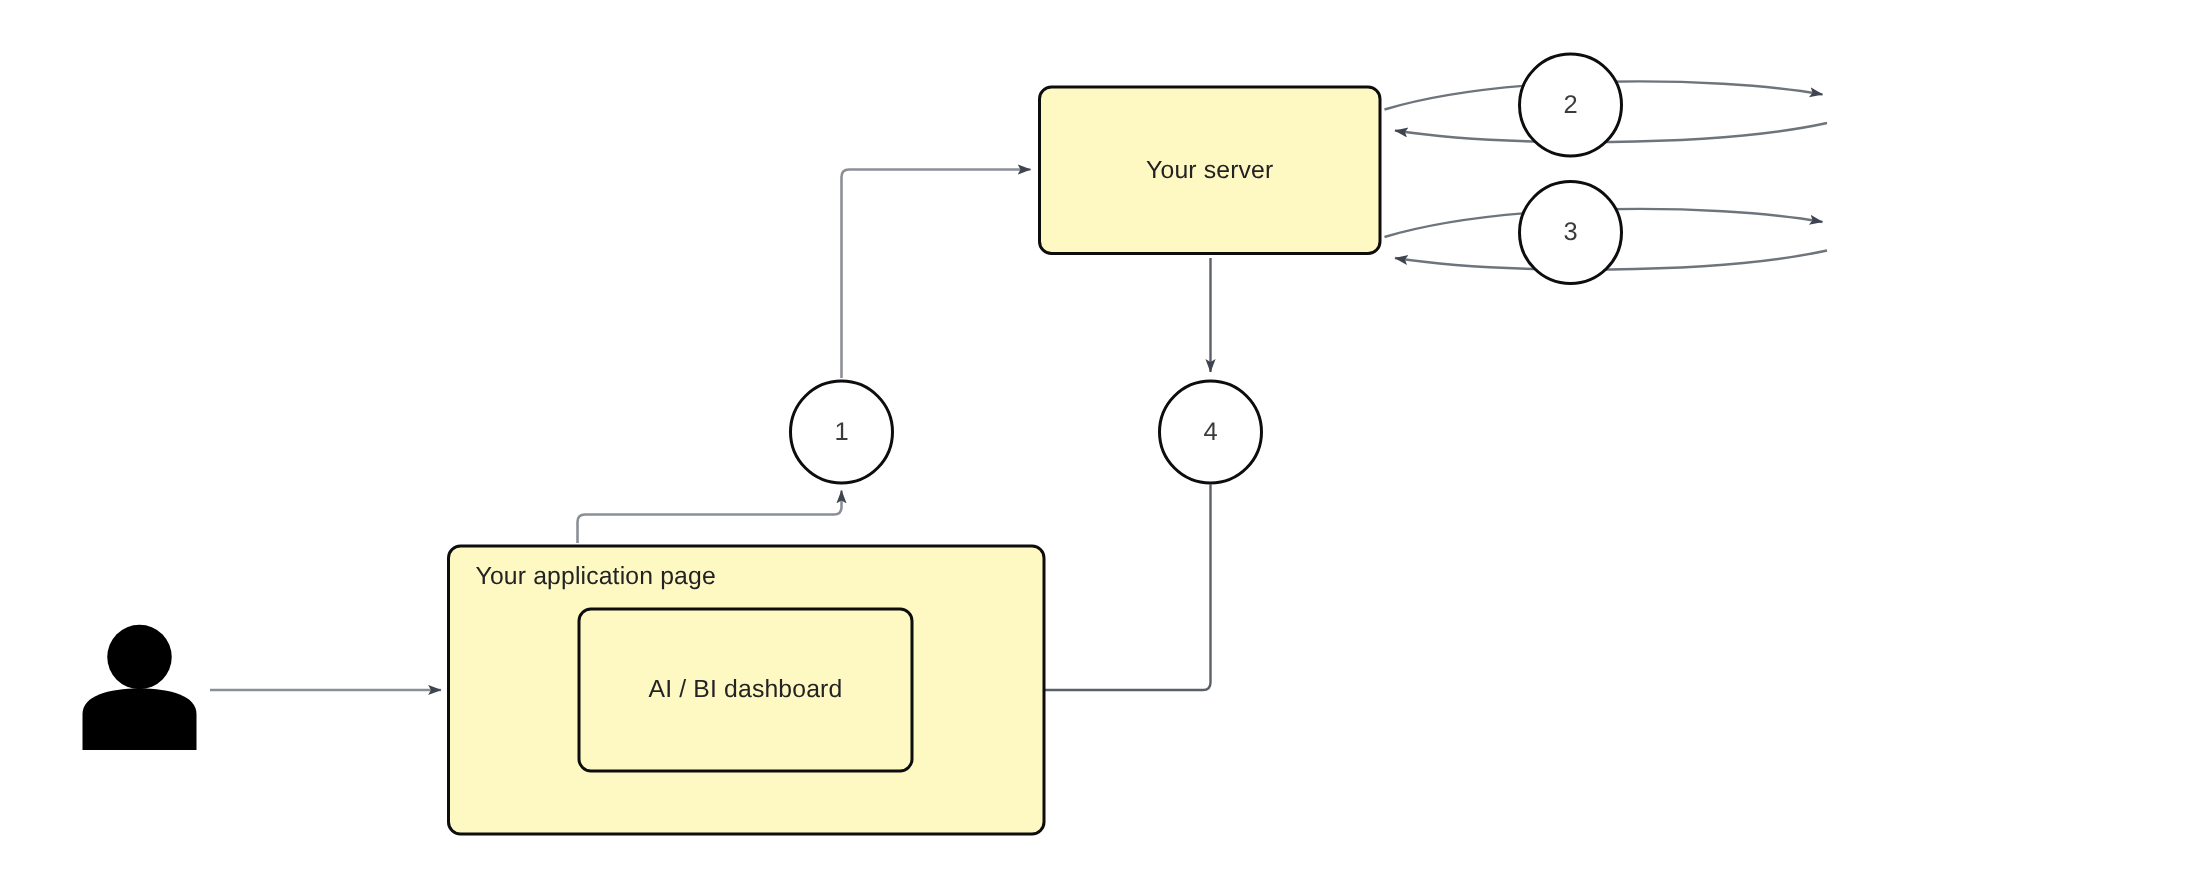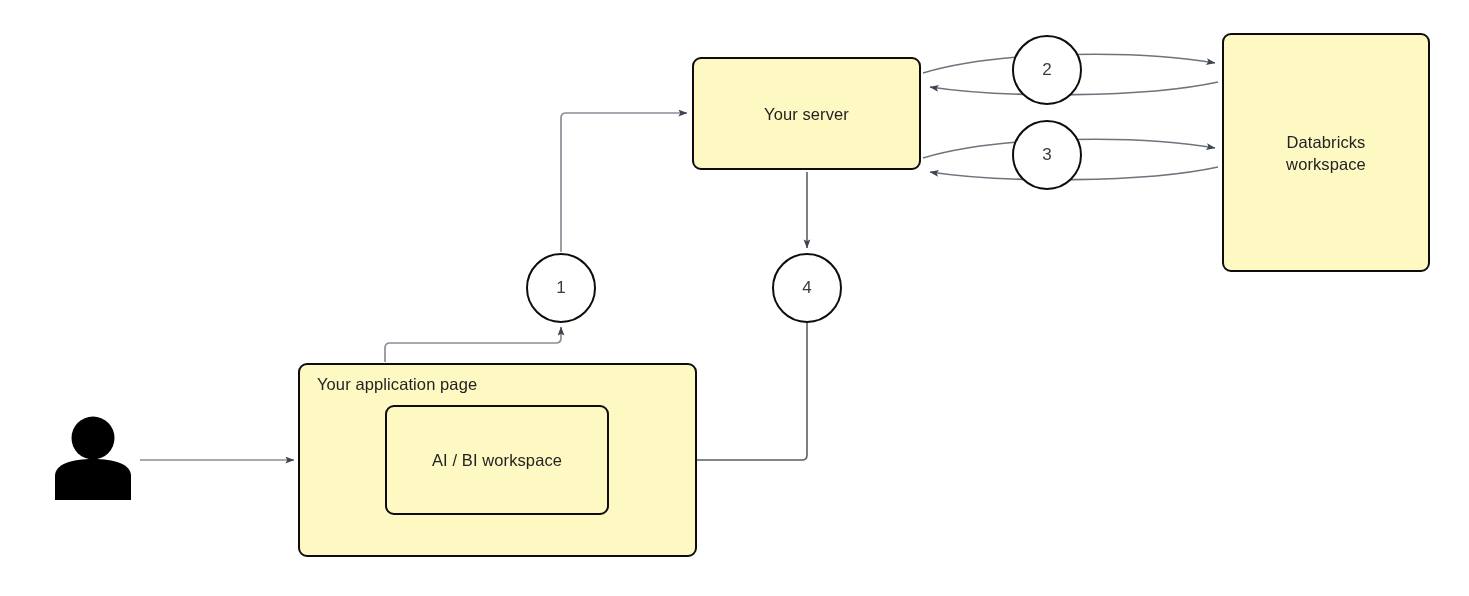--- a/index.html
+++ b/index.html
@@ -105,31 +105,27 @@
       <path d="M807,172 L807,248" marker-end="url(#arw)"></path>
 
       <path d="M807,323 L807,455 Q807,460 802,460 L617,460" marker-end="url(#arw)"></path>
     </g>
   </svg>
 
   <div class="node" style="left:692px; top:57px; width:229px; height:113px;">
     <div class="node-label centered-label">Your server</div>
   </div>
 
-  <div class="node" style="left:1222px; top:33px; width:208px; height:239px;">
-    <div class="node-label centered-label">Databricks
-workspace</div>
-  </div>
 
   <div class="node" style="left:298px; top:363px; width:399px; height:194px;">
     <div class="node-label" style="left:17px; top:8px;">Your application page</div>
   </div>
 
   <div class="node" style="left:385px; top:405px; width:224px; height:110px;">
-    <div class="node-label centered-label">AI / BI workspace</div>
+    <div class="node-label centered-label">AI / BI dashboard</div>
   </div>
 
   <div class="step-circle" style="left:526px; top:253px;">1</div>
   <div class="step-circle" style="left:1012px; top:35px;">2</div>
   <div class="step-circle" style="left:1012px; top:120px;">3</div>
   <div class="step-circle" style="left:772px; top:253px;">4</div>
 
   <svg id="actor" viewBox="0 0 86 86" xmlns="http://www.w3.org/2000/svg">
     <circle cx="43" cy="24" r="21.5" fill="#000000"></circle>
     <path d="M5,86 L5,62 C5,50 22,45 43,45 C64,45 81,50 81,62 L81,86 Z" fill="#000000"></path>

